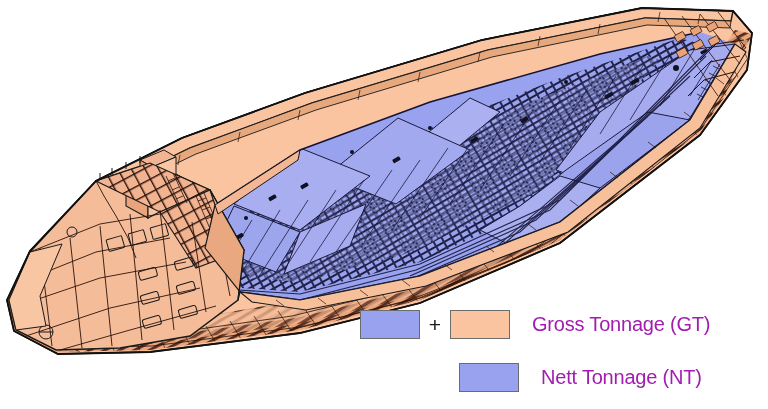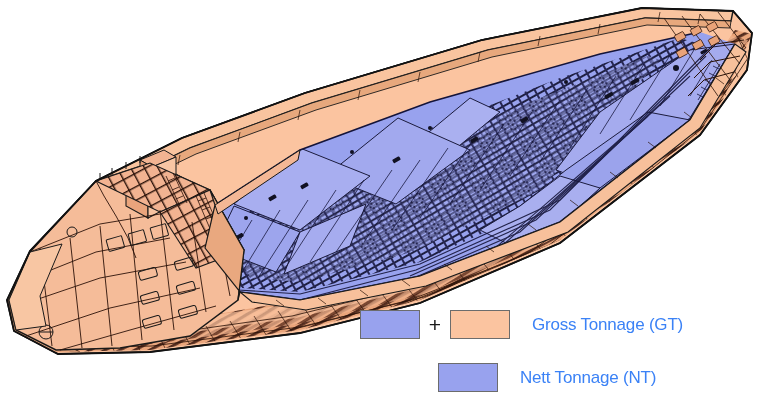--- a/index.html
+++ b/index.html
@@ -5,27 +5,27 @@
   html,body{margin:0;padding:0;background:#ffffff;}
   body{width:768px;height:409px;overflow:hidden;
        font-family:"Liberation Sans", sans-serif;}
   #stage{position:relative;width:768px;height:409px;background:#fff;}
   #ship{position:absolute;left:0;top:0;width:768px;height:409px;}
 
   
   .legend{position:absolute;left:360px;top:305px;width:400px;height:100px;}
   .legend-row{position:absolute;display:flex;align-items:center;}
   .row-gt{left:0px;top:5px;}
-  .row-nt{left:78px;top:58px;}
+  .row-nt{left:99px;top:58px;}
   .swatch{width:60px;height:29px;border:1px solid #6c6c6c;box-sizing:border-box;}
   .sw-blue{background:#98a2ee;}
   .sw-orange{background:#fbc4a0;}
   .plus{width:30px;text-align:center;font-size:21px;color:#1a1a1a;
         font-family:"Liberation Sans", sans-serif;line-height:1;}
-  .legend-label{margin-left:22px;font-size:17px;color:#3b82f6;
+  .legend-label{margin-left:22px;font-size:20px;color:#a21caf;
                 letter-spacing:-0.2px;white-space:nowrap;}
   .row-nt .legend-label{margin-left:22px;}
 </style>
 </head>
 <body>
 
 <div id="stage">
 
   <svg id="ship" viewBox="0 0 768 409">
     <defs>

